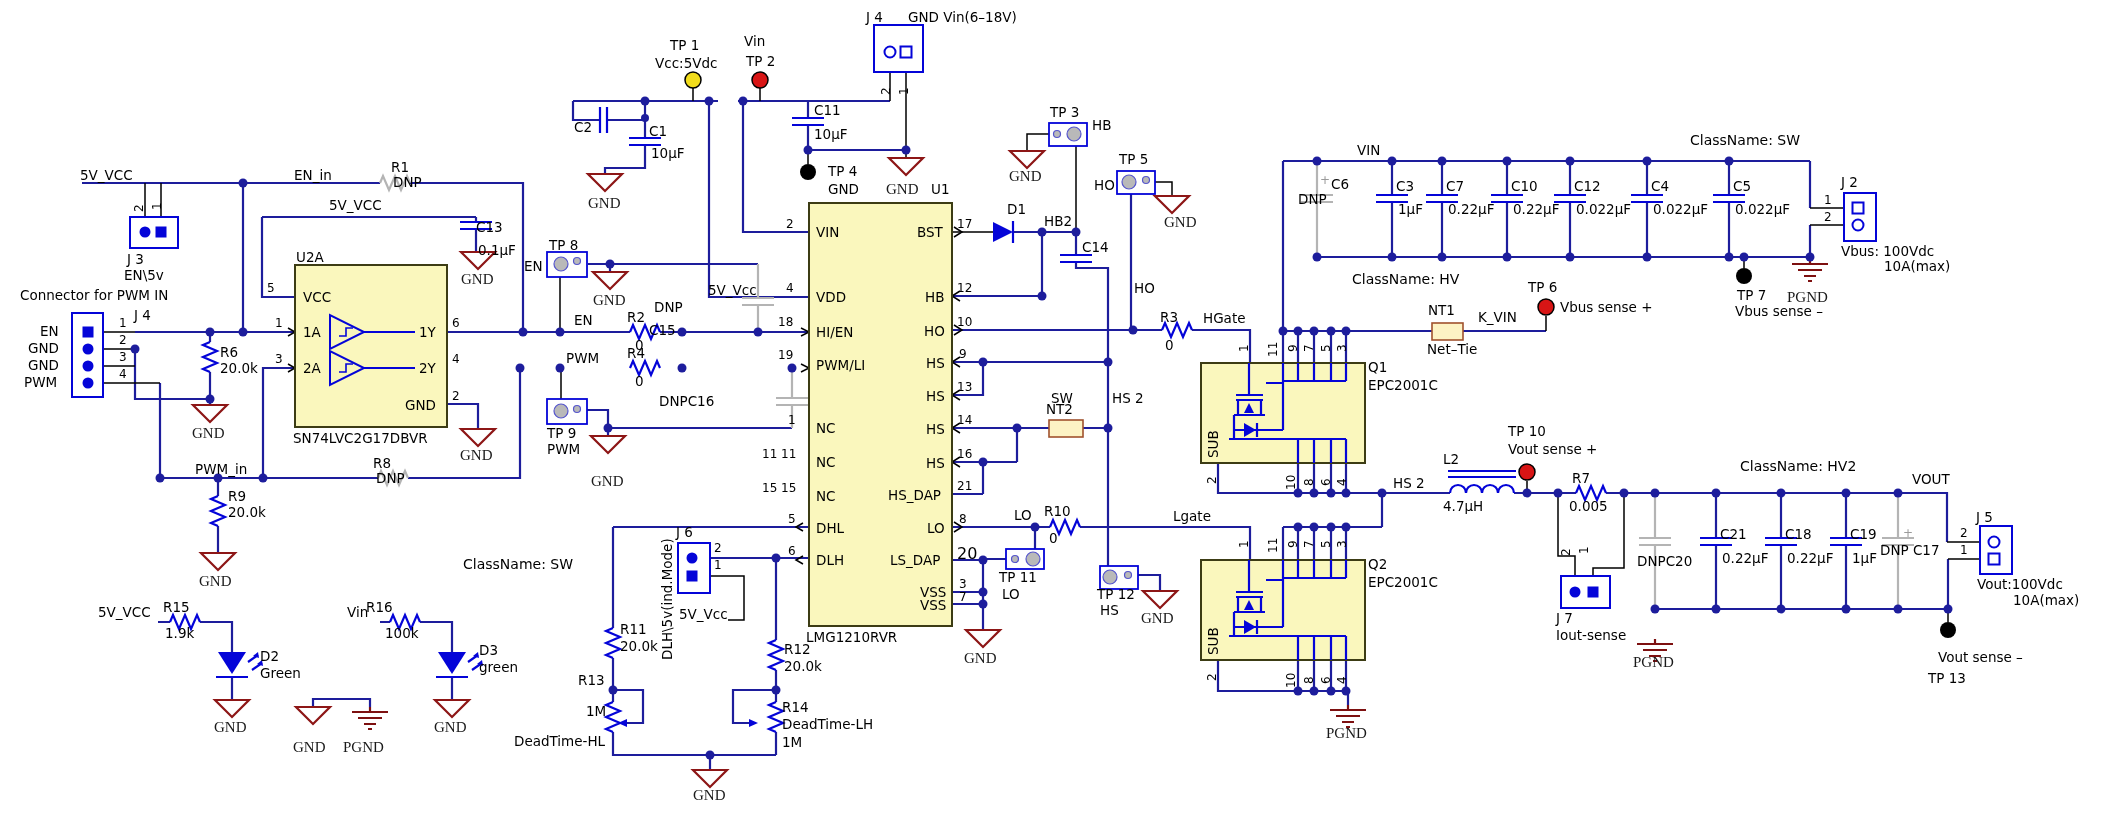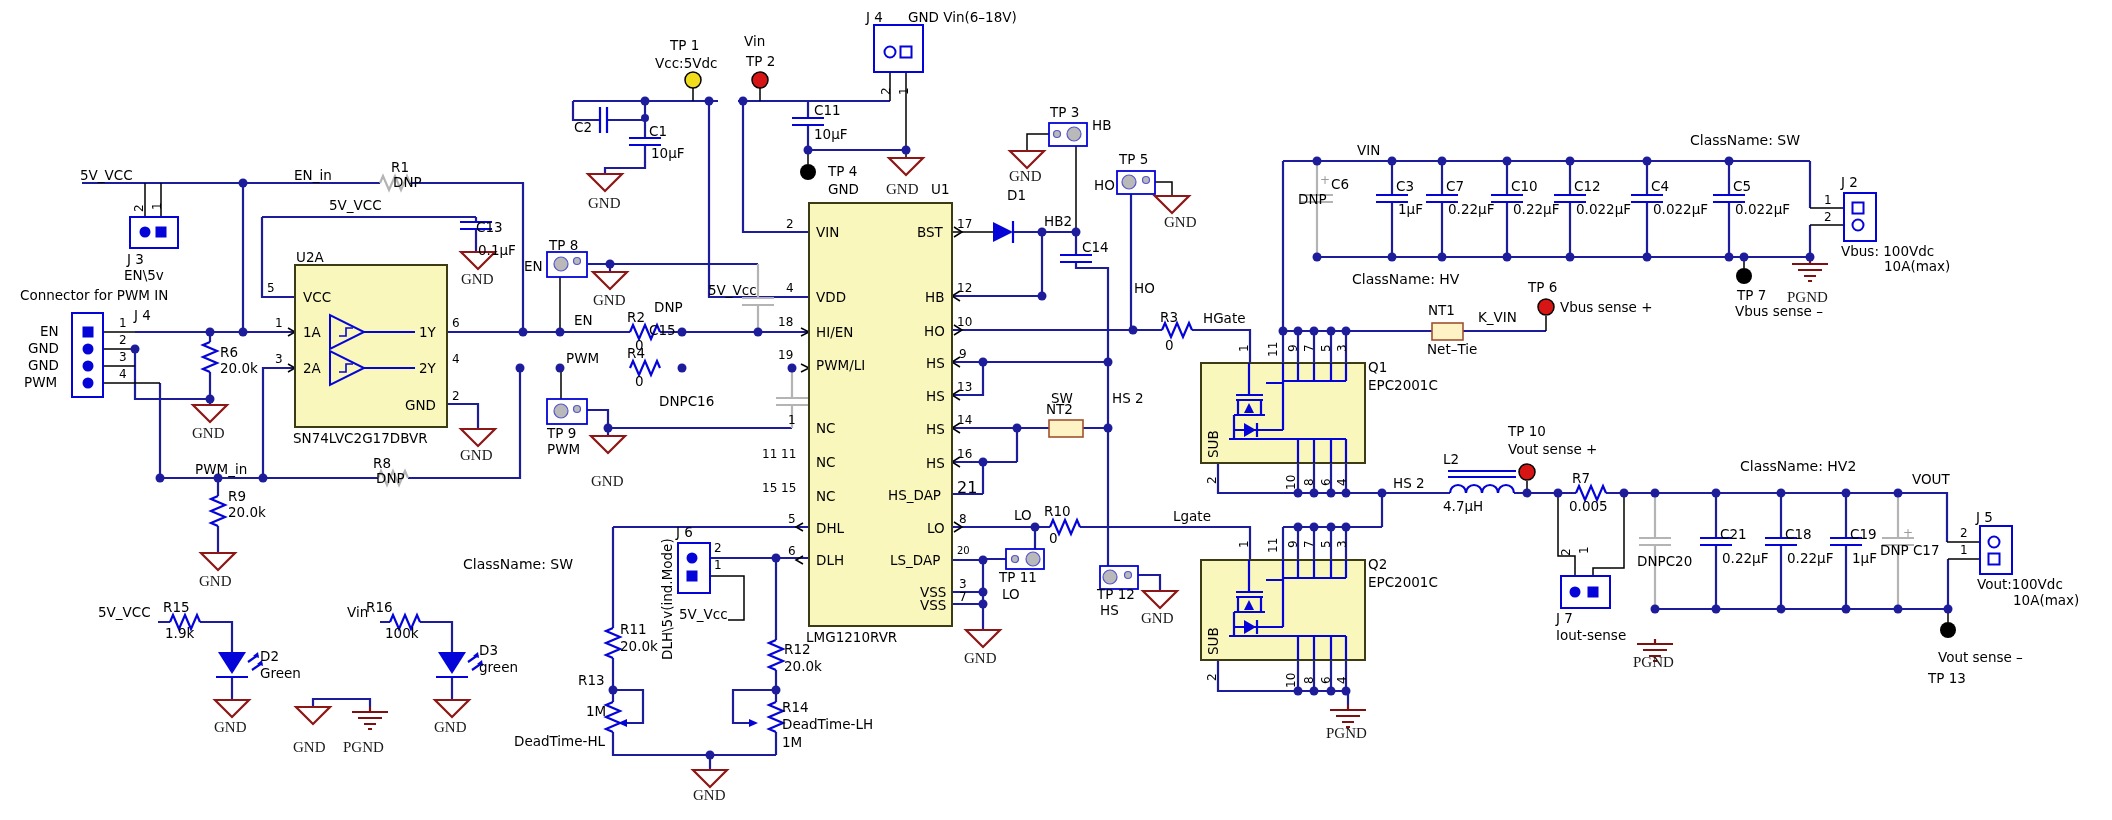--- a/index.html
+++ b/index.html
@@ -490,31 +490,31 @@
       <div class="lbl" style="left: 957px; top: 316px; font-size: 12px;">10</div>
       <div class="lbl" style="left: 924px; top: 324px;">HO</div>
       <div class="lbl" style="left: 959px; top: 348px; font-size: 12px;">9</div>
       <div class="lbl" style="left: 926px; top: 356px;">HS</div>
       <div class="lbl" style="left: 957px; top: 381px; font-size: 12px;">13</div>
       <div class="lbl" style="left: 926px; top: 389px;">HS</div>
       <div class="lbl" style="left: 957px; top: 414px; font-size: 12px;">14</div>
       <div class="lbl" style="left: 926px; top: 422px;">HS</div>
       <div class="lbl" style="left: 957px; top: 448px; font-size: 12px;">16</div>
       <div class="lbl" style="left: 926px; top: 456px;">HS</div>
-      <div class="lbl" style="left: 957px; top: 480px; font-size: 16px; text-align: right;">21</div>
+      <div class="lbl" style="left: 957px; top: 480px; font-size: 12px; text-align: right;">21</div>
       <div class="lbl" style="left: 888px; top: 488px;">HS_DAP</div>
       <div class="lbl" style="left: 959px; top: 513px; font-size: 12px;">8</div>
       <div class="lbl" style="left: 927px; top: 521px;">LO</div>
-      <div class="lbl" style="left: 957px; top: 546px; font-size: 10px;">20</div>
+      <div class="lbl" style="left: 957px; top: 546px; font-size: 16px;">20</div>
       <div class="lbl" style="left: 890px; top: 553px;">LS_DAP</div>
       <div class="lbl" style="left: 959px; top: 578px; font-size: 12px;">3</div>
       <div class="lbl" style="left: 920px; top: 585px;">VSS</div>
       <div class="lbl" style="left: 959px; top: 591px; font-size: 12px;">7</div>
       <div class="lbl" style="left: 920px; top: 598px;">VSS</div>
-      <div class="lbl" style="left: 1007px; top: 188px;">D1</div>
+      <div class="lbl" style="left: 1007px; top: 202px;">D1</div>
       <div class="lbl" style="left: 1044px; top: 214px;">HB2</div>
       <div class="lbl" style="left: 1082px; top: 240px;">C14</div>
       <div class="lbl" style="left: 1050px; top: 105px;">TP 3</div>
       <div class="lbl" style="left: 1092px; top: 118px;">HB</div>
       <div class="lbl serif" style="left: 1009px; top: 169px;">GND</div>
       <div class="lbl" style="left: 1119px; top: 152px;">TP 5</div>
       <div class="lbl" style="left: 1094px; top: 178px;">HO</div>
       <div class="lbl serif" style="left: 1164px; top: 215px;">GND</div>
       <div class="lbl" style="left: 1134px; top: 281px;">HO</div>
       <div class="lbl" style="left: 1051px; top: 391px;">SW</div>

